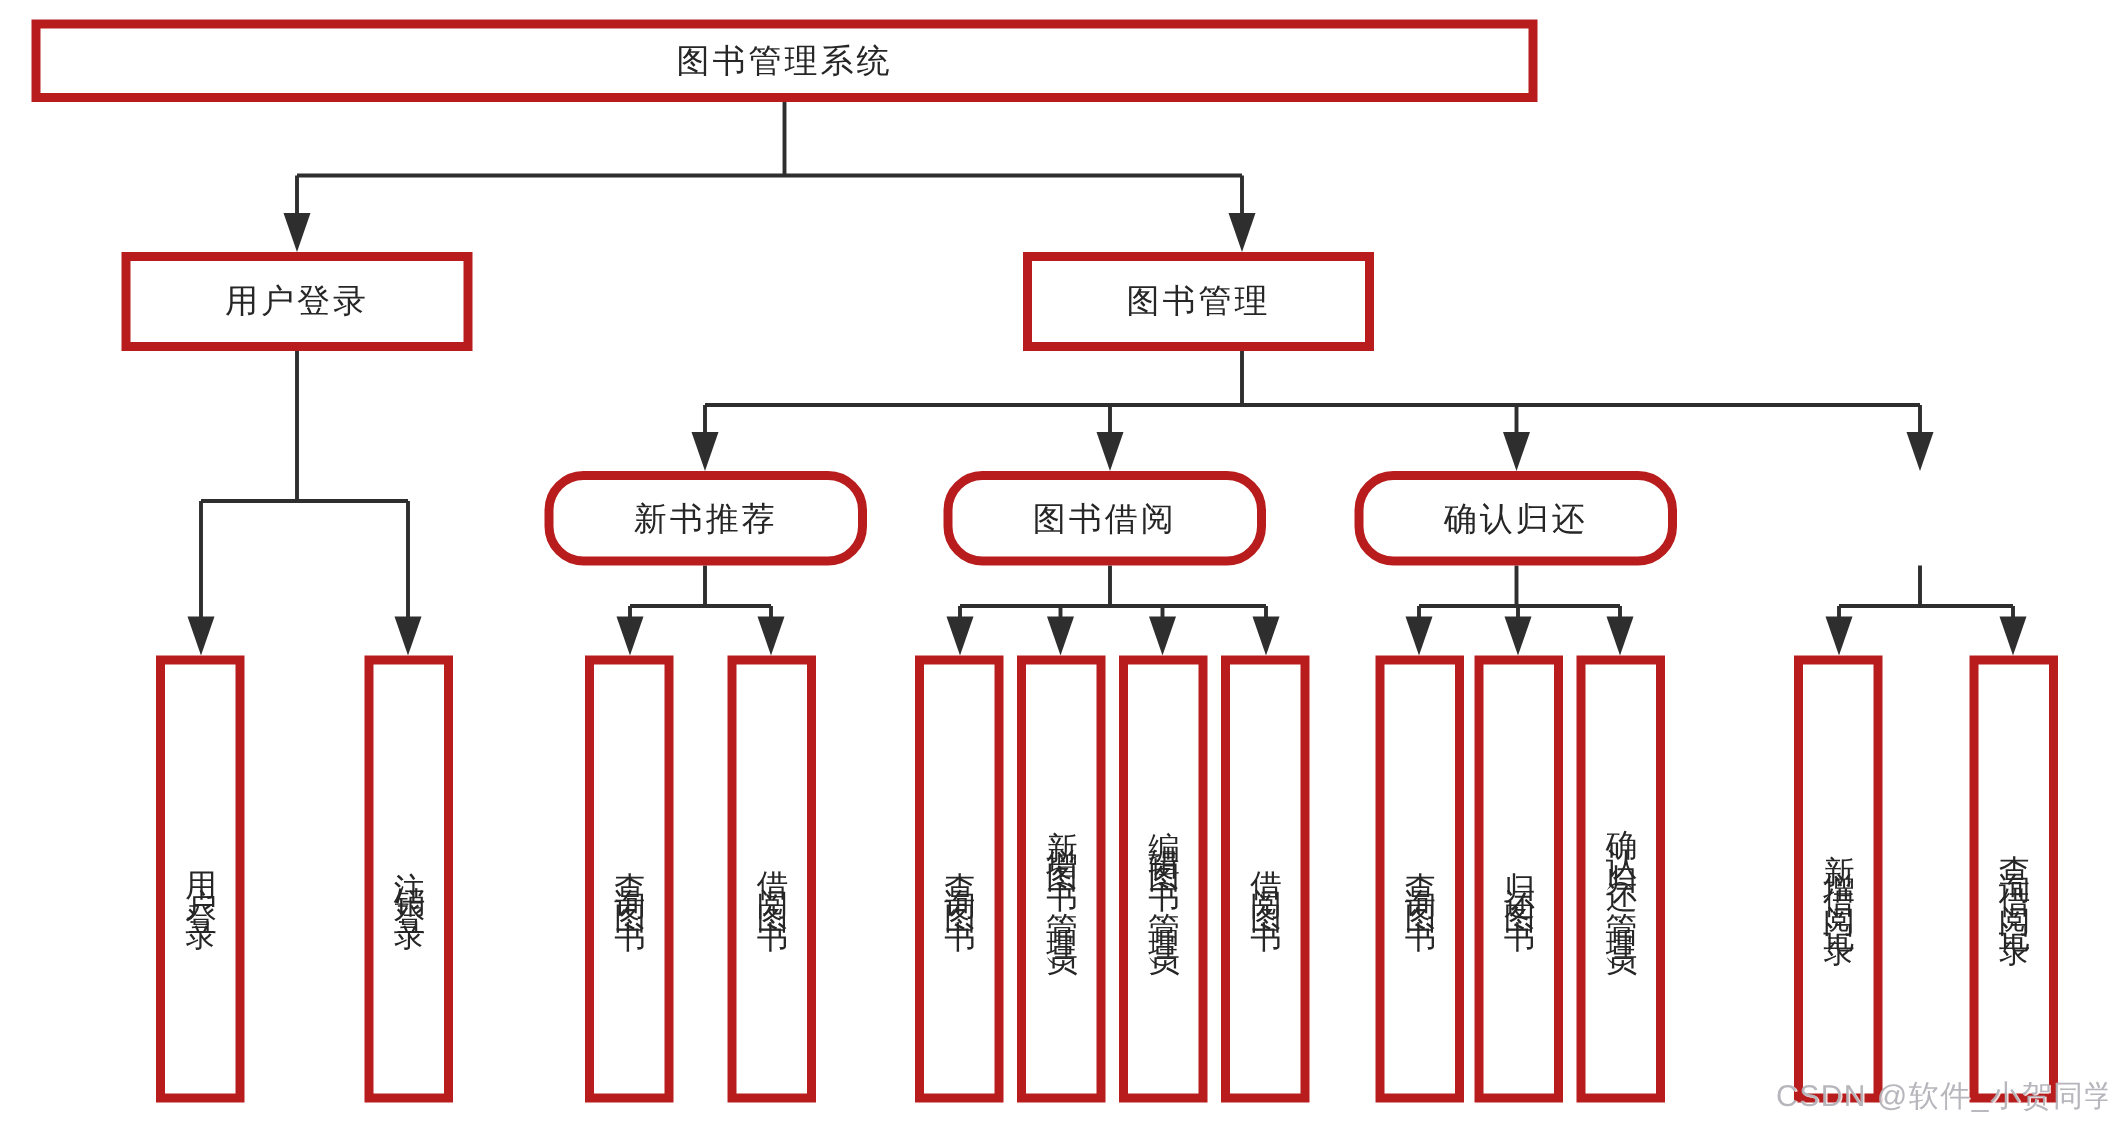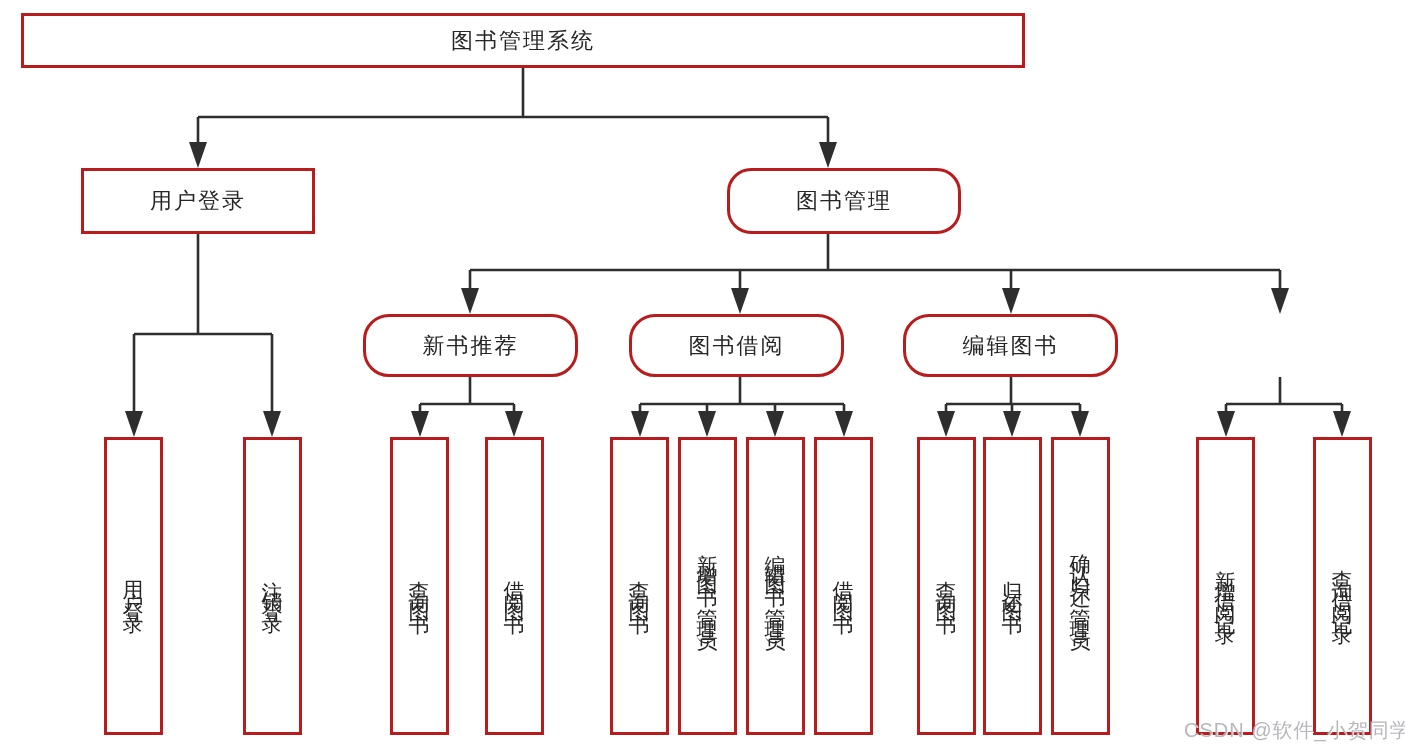--- a/index.html
+++ b/index.html
@@ -8,21 +8,21 @@
     width: 1405px; height: 747px;
     position: relative;
     font-family: "Liberation Sans", "DejaVu Sans", sans-serif;
     overflow: hidden;
   }
   .stage { position: absolute; left: 0; top: 0; width: 1405px; height: 747px; }
   svg.wires { position: absolute; left: 0; top: 0; pointer-events: none; }
   .box {
     position: absolute;
     background: #ffffff;
-    border: 3px solid #b91c1c;
+    border: 6px solid #b91c1c;
     color: #262626;
     display: flex;
     align-items: center;
     justify-content: center;
     text-align: center;
   }
   .hbox { font-size: 22px; letter-spacing: 2px; white-space: nowrap; }
   .root-box  { left: 21px;  top: 13px;  width: 1004px; height: 55px; }
   .l2-box    { top: 168px;  width: 234px; height: 66px; }
   .l3-box    { top: 314px;  width: 215px; height: 63px; border-radius: 26px; }
@@ -86,25 +86,25 @@
       <polygon points="1003,411 1021,411 1012,437"></polygon>
       <polygon points="1071,411 1089,411 1080,437"></polygon>
       <polygon points="1217,411 1235,411 1226,437"></polygon>
       <polygon points="1333,411 1351,411 1342,437"></polygon>
     </g>
   </svg>
 
   <div class="box hbox root-box">图书管理系统</div>
 
   <div class="box hbox l2-box" style="left:81px;">用户登录</div>
-  <div class="box hbox l2-box" style="left:727px;border-radius:24px;">图书管理</div>
+  <div class="box hbox l2-box" style="left:682px;">图书管理</div>
 
   <div class="box hbox l3-box" style="left:363px;">新书推荐</div>
   <div class="box hbox l3-box" style="left:629px;">图书借阅</div>
-  <div class="box hbox l3-box" style="left:903px;">编辑图书</div>
+  <div class="box hbox l3-box" style="left:903px;">确认归还</div>
 
   <div class="box vbox" style="left:104px;">用户登录</div>
   <div class="box vbox" style="left:243px;">注销登录</div>
 
   <div class="box vbox" style="left:390px;">查询图书</div>
   <div class="box vbox" style="left:485px;">借阅图书</div>
 
   <div class="box vbox" style="left:610px;">查询图书</div>
   <div class="box vbox" style="left:678px;">新增图书（管理员）</div>
   <div class="box vbox" style="left:746px;">编辑图书（管理员）</div>

